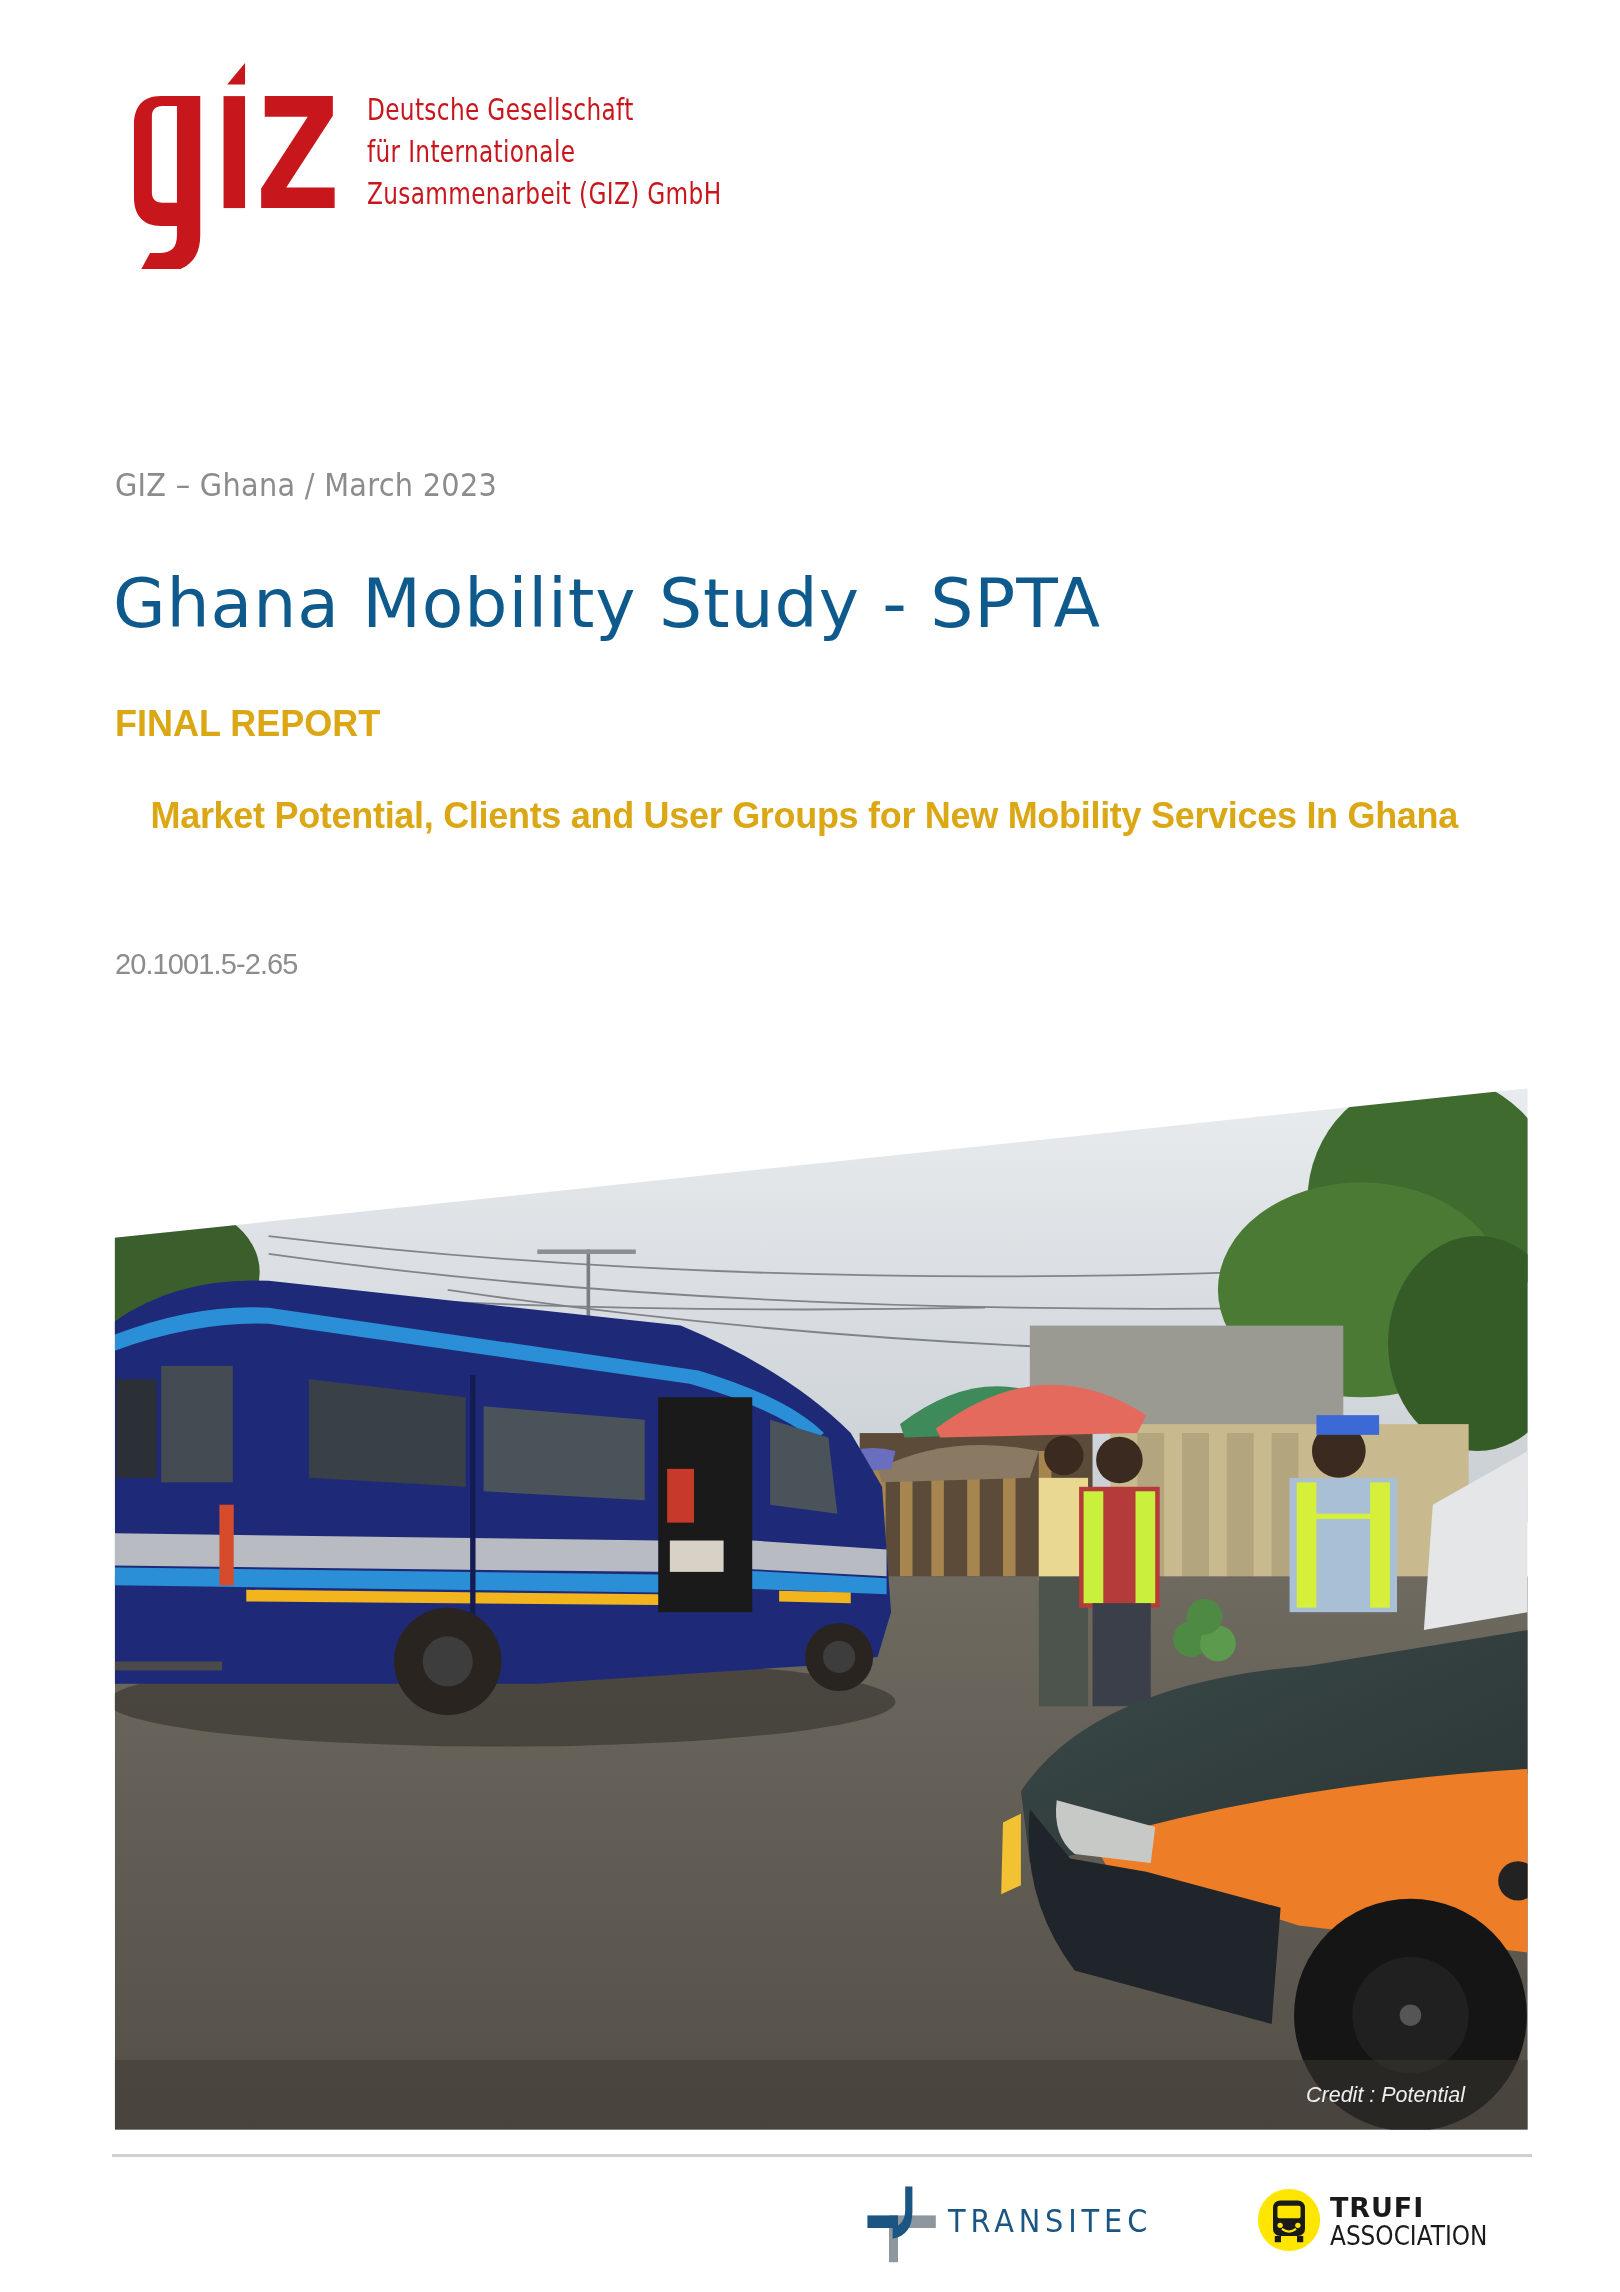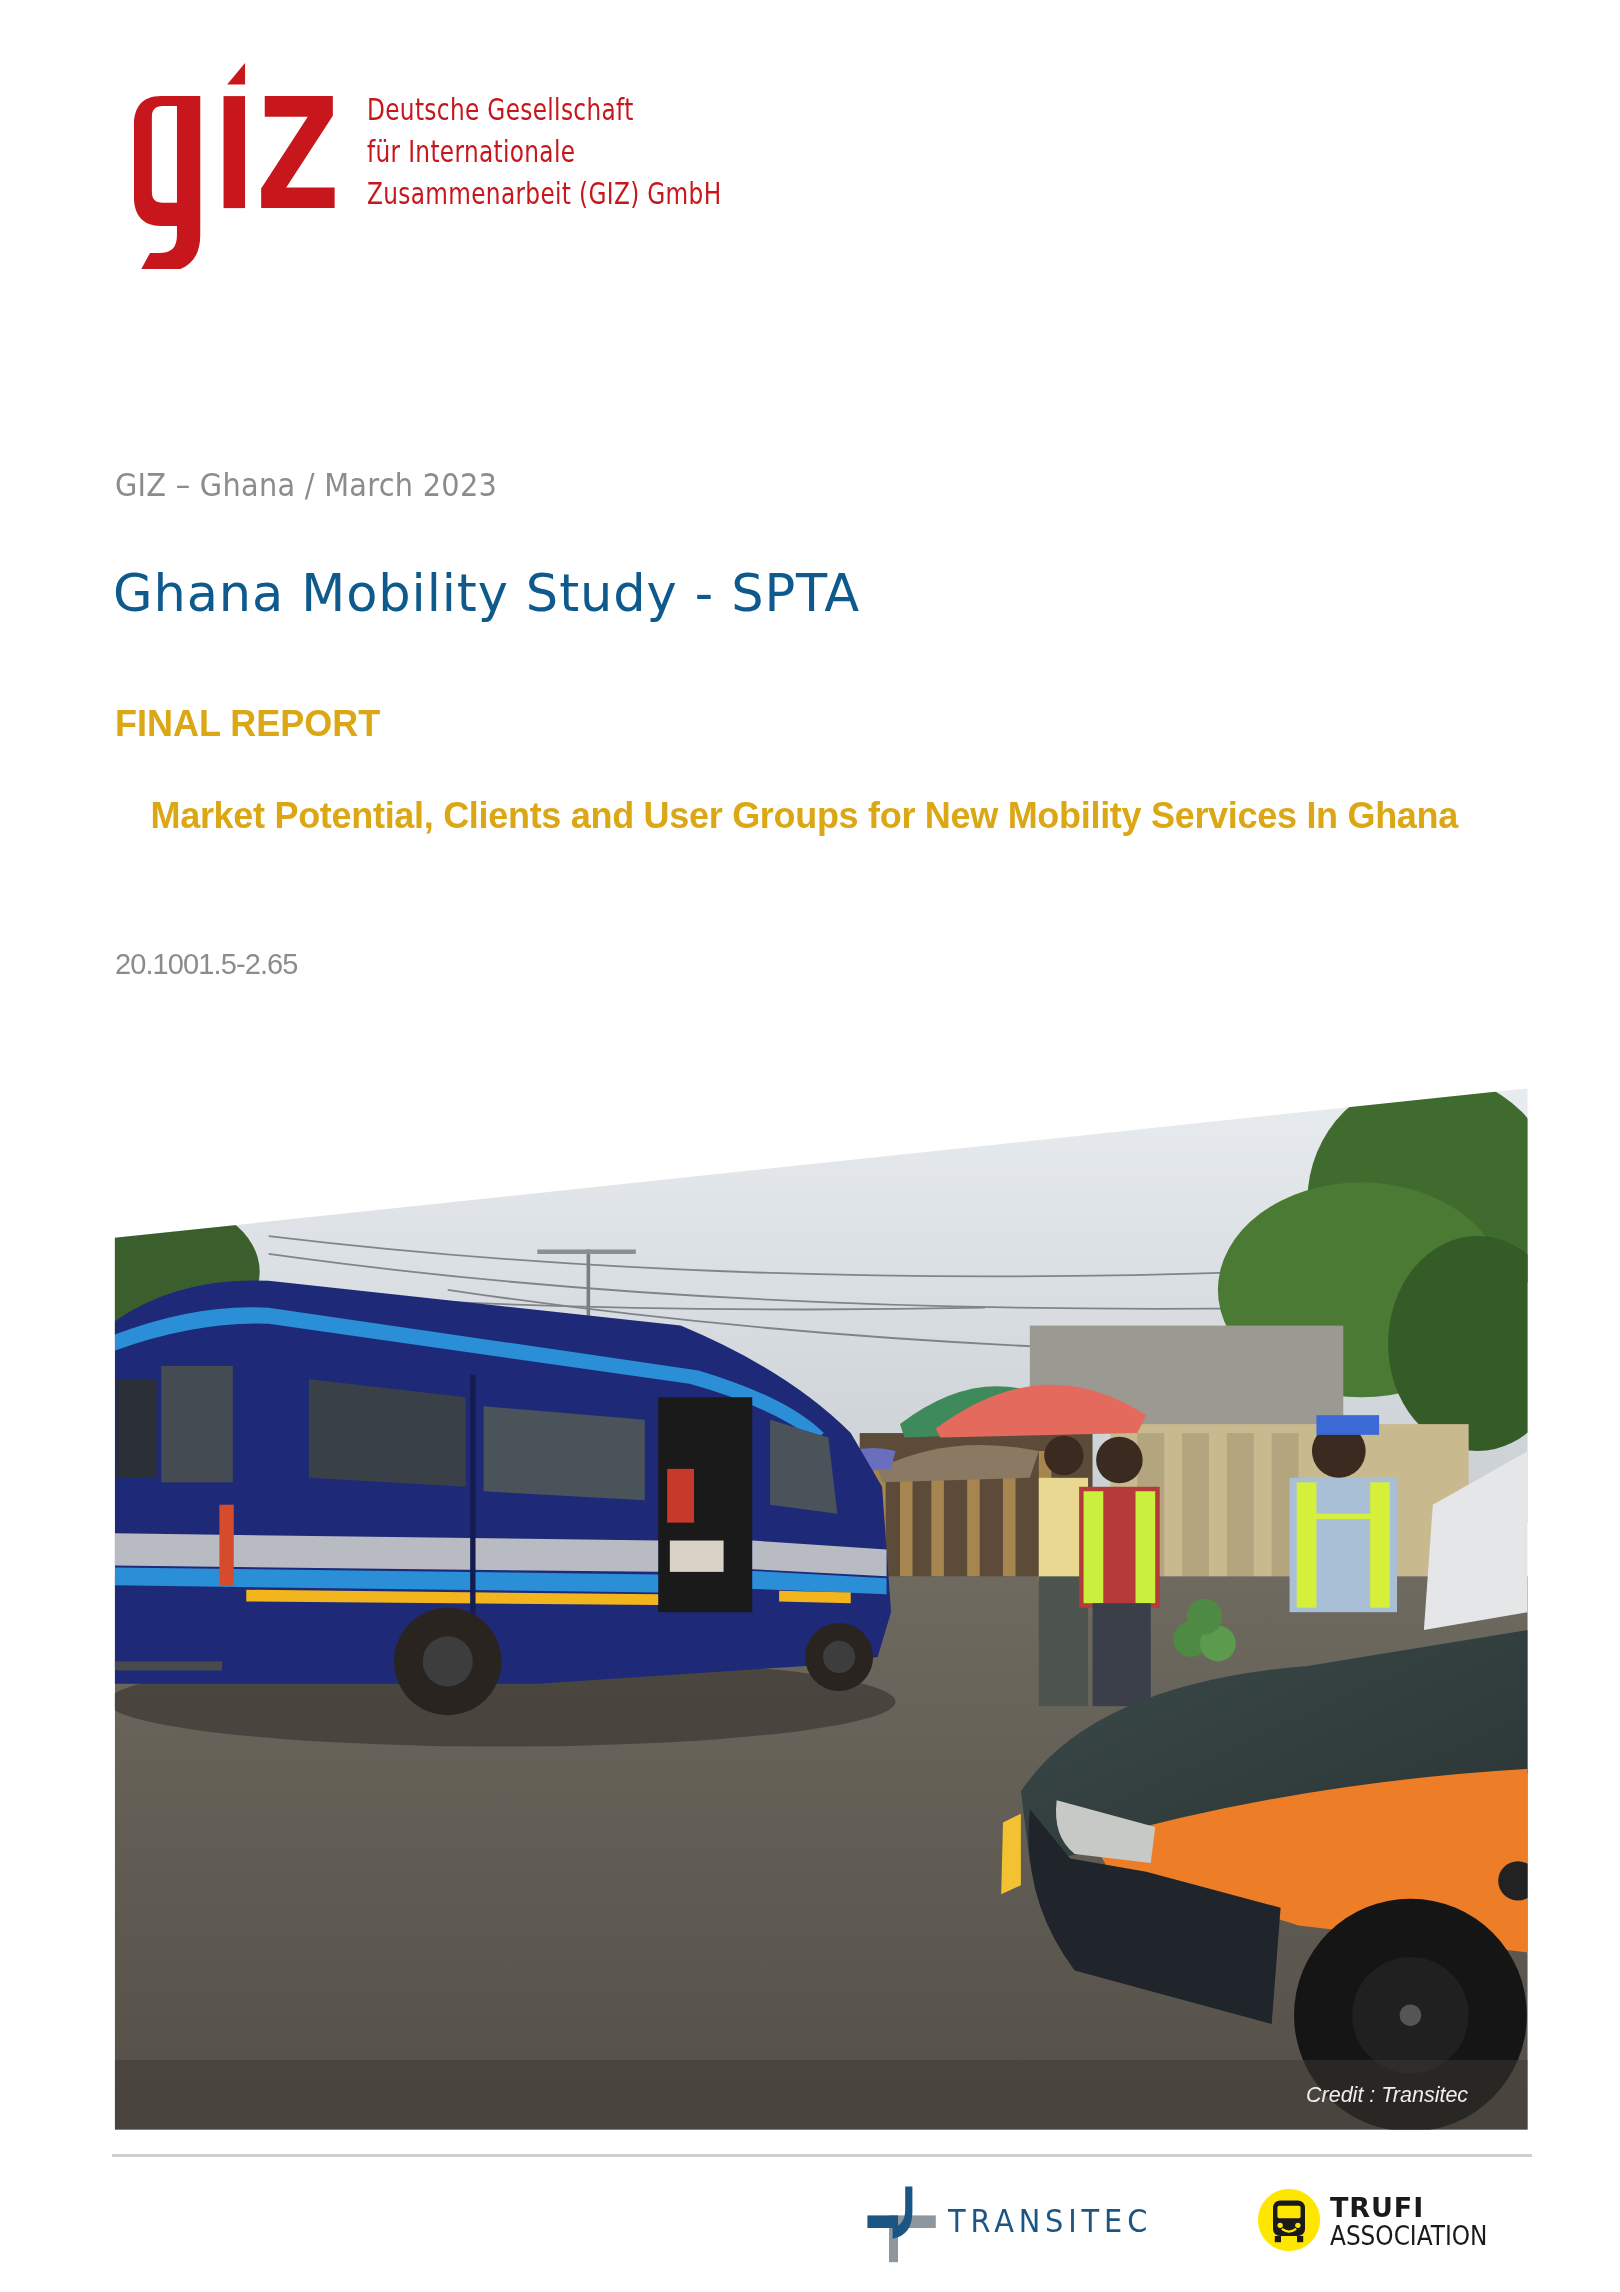--- a/index.html
+++ b/index.html
@@ -8,21 +8,21 @@
 
   
   #giz-logo { left: 125px; top: 54px; width: 681px; height: 215px; }
   #giz-mark { left: 0; top: 0; width: 215px; height: 215px; }
   .giz-text { left: 242px; color: #c8161d; font-family: "DejaVu Sans Condensed", "DejaVu Sans", sans-serif; font-size: 30px; letter-spacing: 0.4px; line-height: 1; white-space: nowrap; transform: scaleX(0.86); transform-origin: left top; }
   #giz-line1 { top: 41px; }
   #giz-line2 { top: 83px; }
   #giz-line3 { top: 125px; }
 
   #date-line { left: 115px; top: 466px; font-size: 32px; color: #8c8c8c; font-family: "DejaVu Sans", sans-serif; letter-spacing: 0.3px; white-space: nowrap; transform: scaleX(0.9); transform-origin: left top; }
-  #title { left: 113px; top: 564px; font-size: 51px; color: #0f5a8c; font-family: "DejaVu Sans", sans-serif; letter-spacing: 0.9px; white-space: nowrap; }
+  #title { left: 113px; top: 564px; font-size: 68px; color: #0f5a8c; font-family: "DejaVu Sans", sans-serif; letter-spacing: 0.9px; white-space: nowrap; }
   #final-report { left: 115px; top: 683px; font-size: 36px; font-weight: bold; color: #dba715; font-family: "Liberation Sans", sans-serif; white-space: nowrap; margin-top: 20px; }
   #subtitle { left: 115px; top: 793px; width: 1343px; font-size: 36px; font-weight: bold; color: #dba715; font-family: "Liberation Sans", sans-serif; line-height: 46px; letter-spacing: -0.3px; text-align: right; }
   #doc-code { left: 115px; top: 948px; font-size: 29px; color: #8c8c8c; font-family: "Liberation Sans", sans-serif; letter-spacing: -0.9px; white-space: nowrap; }
 
   #cover-photo { left: 0; top: 0; width: 1620px; height: 2293px; pointer-events: none; }
   #photo-credit { left: 1306px; top: 2083px; font-size: 21.5px; font-style: italic; color: #eeeeee; font-family: "Liberation Sans", sans-serif; white-space: nowrap; }
 
   #separator { left: 112px; top: 2154px; width: 1420px; height: 2.7px; background: #cfcfcf; }
 
   #transitec-logo { left: 862px; top: 2183px; width: 358px; height: 81px; }
@@ -203,21 +203,21 @@
       <circle cx="1575" cy="2250" r="130" fill="#151515"></circle>
       <circle cx="1575" cy="2250" r="65" fill="#202020"></circle>
       <circle cx="1575" cy="2250" r="12" fill="#555"></circle>
 
       <circle cx="1695" cy="2100" r="22" fill="#222"></circle>
     </g>
 
     <rect x="128" y="2300" width="1580" height="80" fill="#3e3a33" opacity="0.5"></rect>
   </g>
 </svg>
-<div id="photo-credit" class="abs">Credit : Transitec</div>
+<div id="photo-credit" class="abs">Credit : Potential</div>
 
 <div id="separator" class="abs"></div>
 
 <div id="transitec-logo" class="abs">
   <svg class="abs" style="left:0;top:0;" width="81" height="81" viewBox="0 0 90 90">
     <rect x="30" y="36" width="52" height="14" fill="#8e979e"></rect>
     <rect x="30" y="50" width="10" height="38" fill="#8e979e"></rect>
     <path d="M6 36 H 40 V 50 H 6 Z" fill="#1b5583"></path>
     <path d="M48 4 H 56 V 32 Q 56 58 34 62 L 34 50 Q 48 46 48 30 Z" fill="#1b5583"></path>
   </svg>

